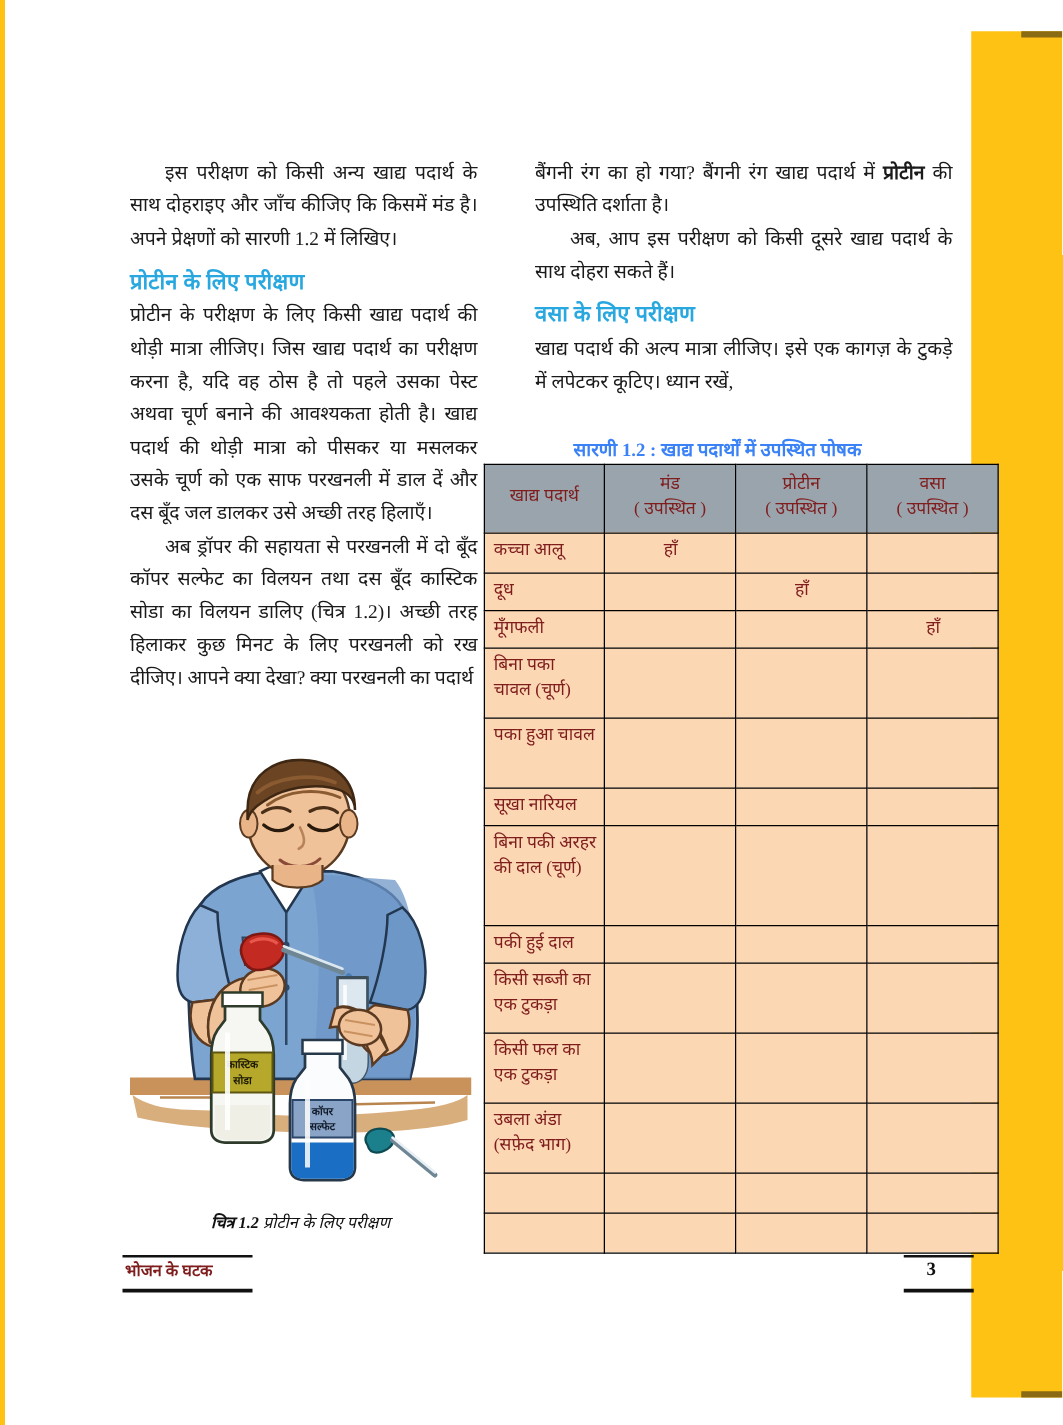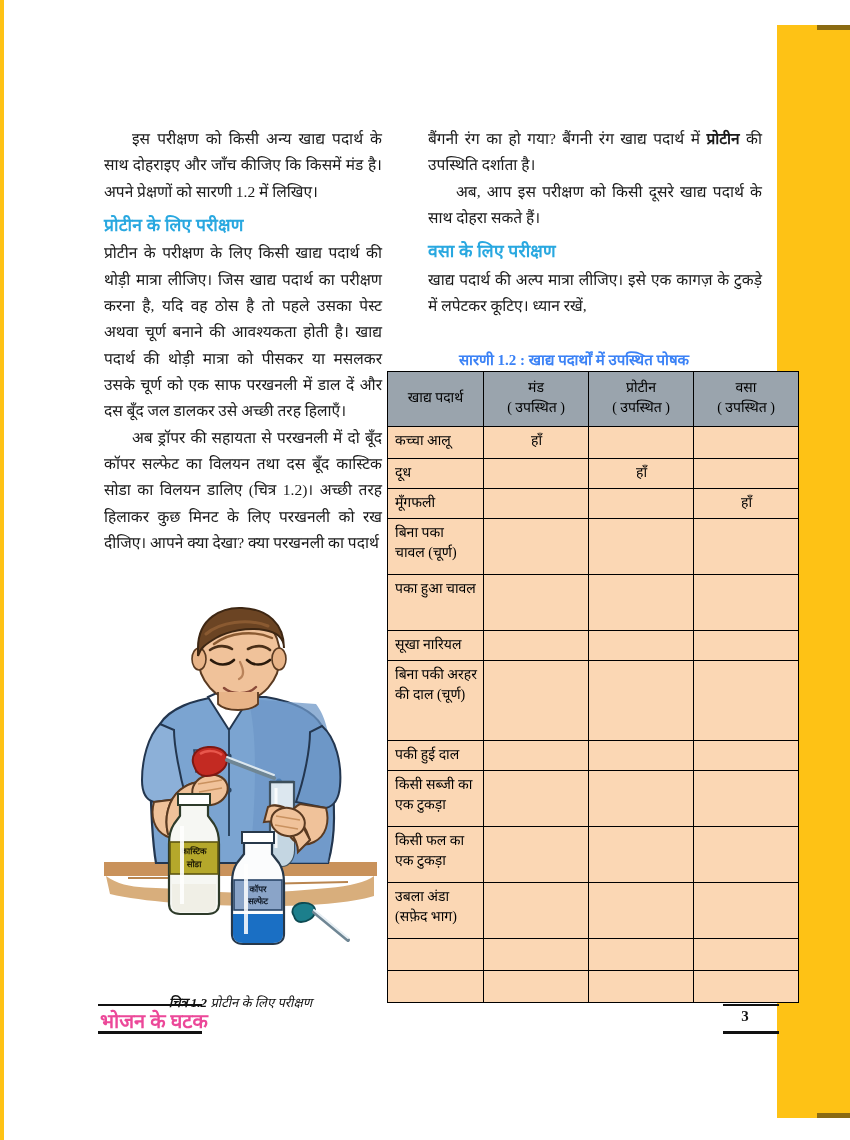--- a/index.html
+++ b/index.html
@@ -82,21 +82,21 @@
     color: #3b82f6;
   }
   table.nutrient-table {
     position: absolute;
     left: 387px;
     top: 371px;
     width: 375px;
     border-collapse: collapse;
     table-layout: fixed;
     font-size: 14px;
-    color: #000000;
+    color: #7f1d1d;
   }
   table.nutrient-table th,
   table.nutrient-table td {
     border: 1.6px solid #000000;
     vertical-align: top;
     padding: 4px 6px 4px 7px;
     line-height: 1.45;
   }
   table.nutrient-table thead th {
     background: #9aa4ad;
@@ -118,21 +118,21 @@
   .figure-wrap {
     position: absolute;
     left: 98px;
     top: 604px;
     width: 285px;
     height: 352px;
   }
   .fig-caption {
     position: absolute;
     left: 98px;
-    top: 993px;
+    top: 968px;
     width: 285px;
     text-align: center;
     font-size: 13px;
     font-style: italic;
     color: #111;
   }
   .fig-caption b { font-style: italic; font-weight: bold; }
 
   
   .footer-rule-left-top {
@@ -143,23 +143,23 @@
   }
   .footer-rule-left-bottom {
     position: absolute;
     left: 98px; top: 1031px;
     width: 104px; height: 3px;
     background: #111;
   }
   .footer-chapter {
     position: absolute;
     left: 100px; top: 1007px;
-    font-size: 20px;
+    font-size: 13px;
     font-weight: bold;
-    color: #ec4899;
+    color: #7f1d1d;
   }
   .footer-rule-right-top {
     position: absolute;
     left: 723px; top: 1004px;
     width: 56px; height: 2px;
     background: #111;
   }
   .footer-rule-right-bottom {
     position: absolute;
     left: 723px; top: 1031px;

